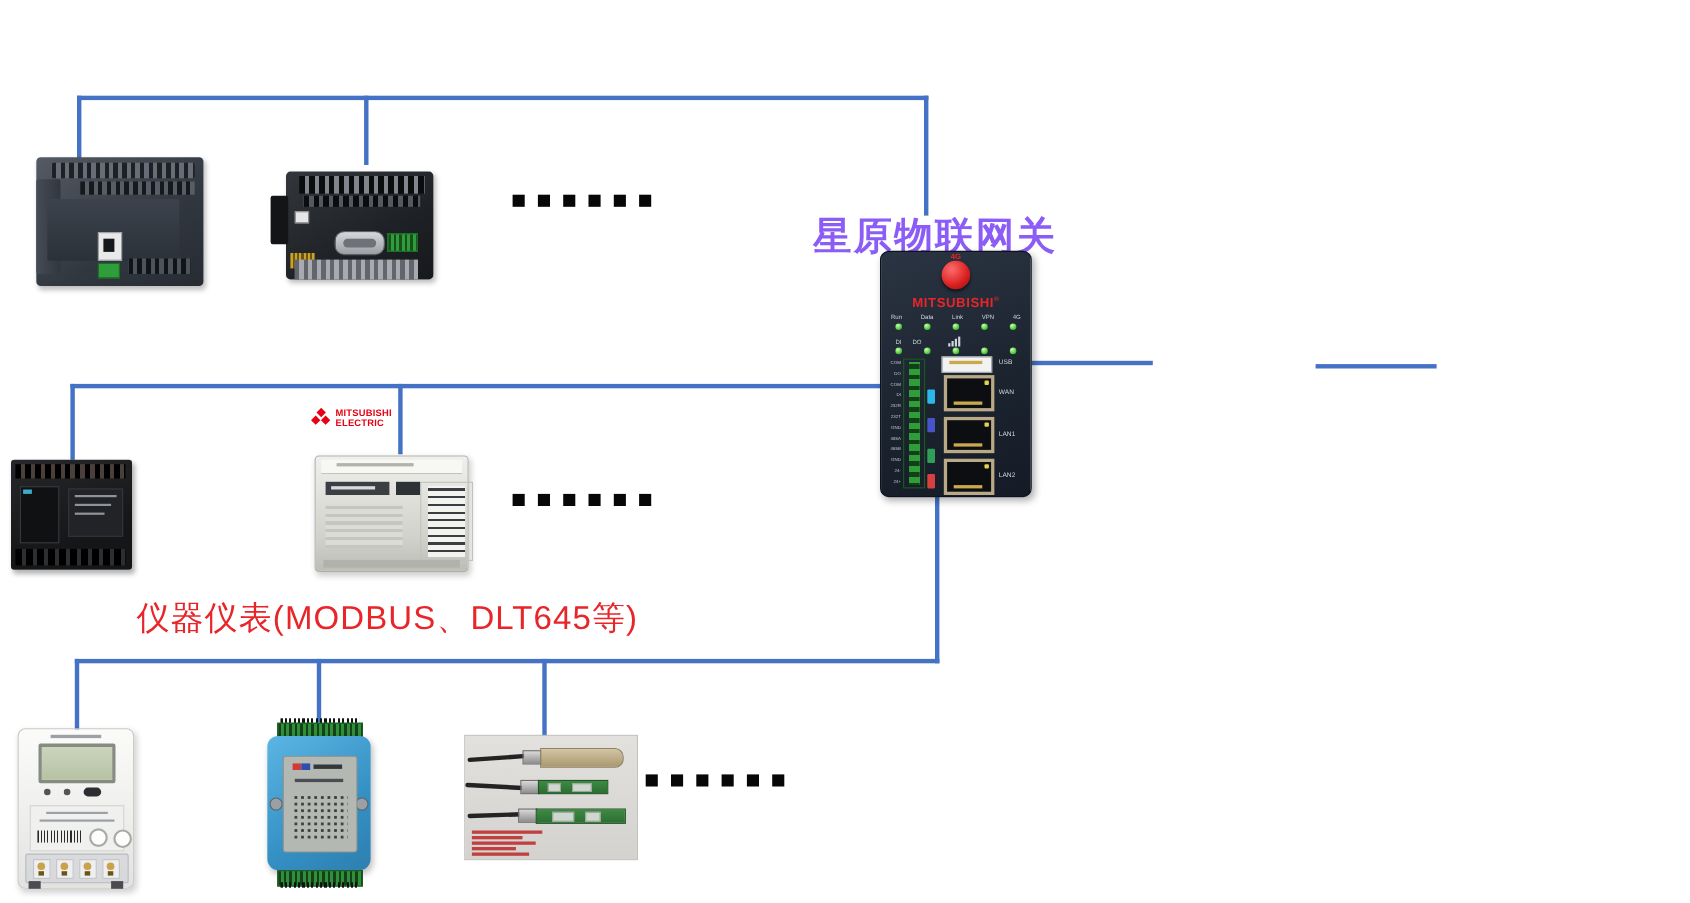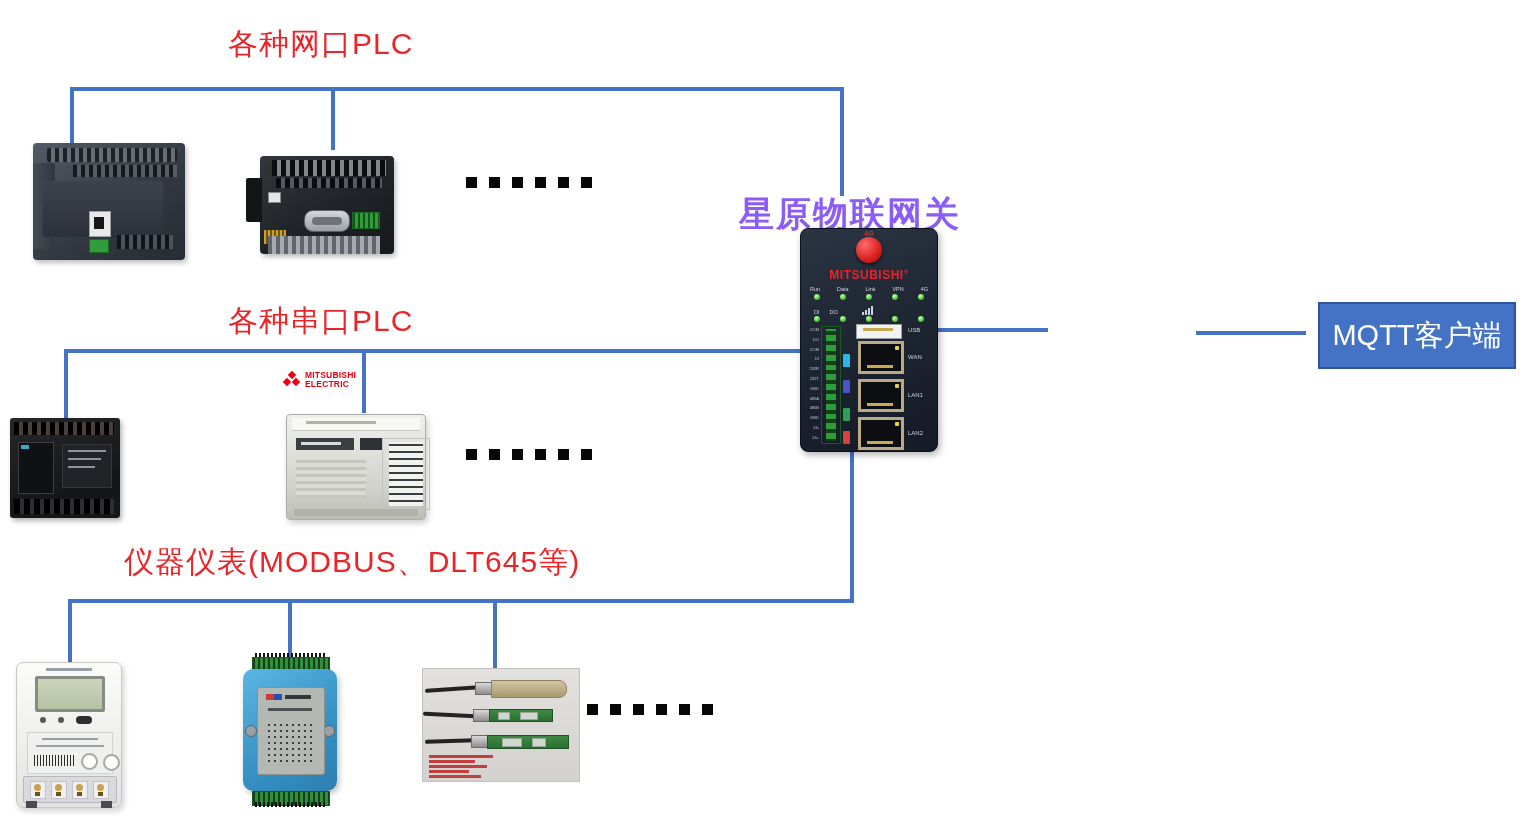--- a/index.html
+++ b/index.html
@@ -157,28 +157,23 @@
 
   <div class="line" style="left:68px;top:599px;width:786px;height:4px;"></div>
   <div class="line" style="left:850px;top:450px;width:4px;height:153px;"></div>
   <div class="line" style="left:68px;top:599px;width:4px;height:68px;"></div>
   <div class="line" style="left:288px;top:599px;width:4px;height:58px;"></div>
   <div class="line" style="left:493px;top:599px;width:4px;height:71px;"></div>
 
   <div class="line" style="left:938px;top:328px;width:110px;height:4px;"></div>
   <div class="line" style="left:1196px;top:331px;width:110px;height:4px;"></div>
 
-  <div class="red-label" style="left:228px;top:24px;">各种网口PLC</div>
-  <div class="red-label" style="left:228px;top:301px;">各种串口PLC</div>
   <div class="red-label" style="left:124px;top:542px;">仪器仪表(MODBUS、DLT645等)</div>
   <div class="gw-title" style="left:739px;top:191px;">星原物联网关</div>
 
-  <div class="node" style="left:1318px;top:302px;width:194px;height:63px;">
-    <div>MQTT客户端</div>
-  </div>
 
   <div class="dots" style="left:466px;top:177px;">
     <span class="dot"></span>
       <span class="dot"></span>
       <span class="dot"></span>
       <span class="dot"></span>
       <span class="dot"></span>
       <span class="dot"></span>
   </div>
   <div class="dots" style="left:466px;top:449px;">

